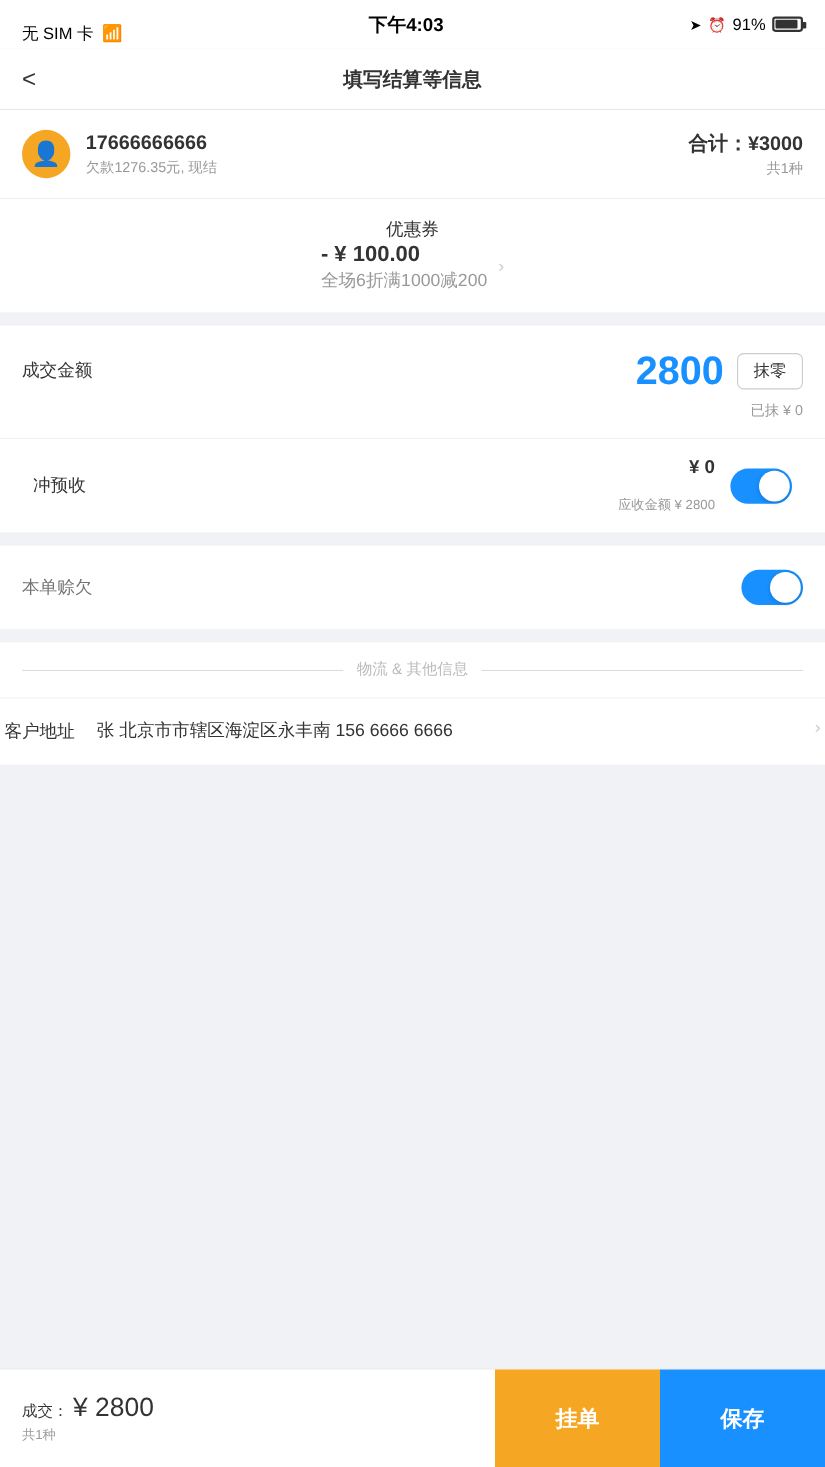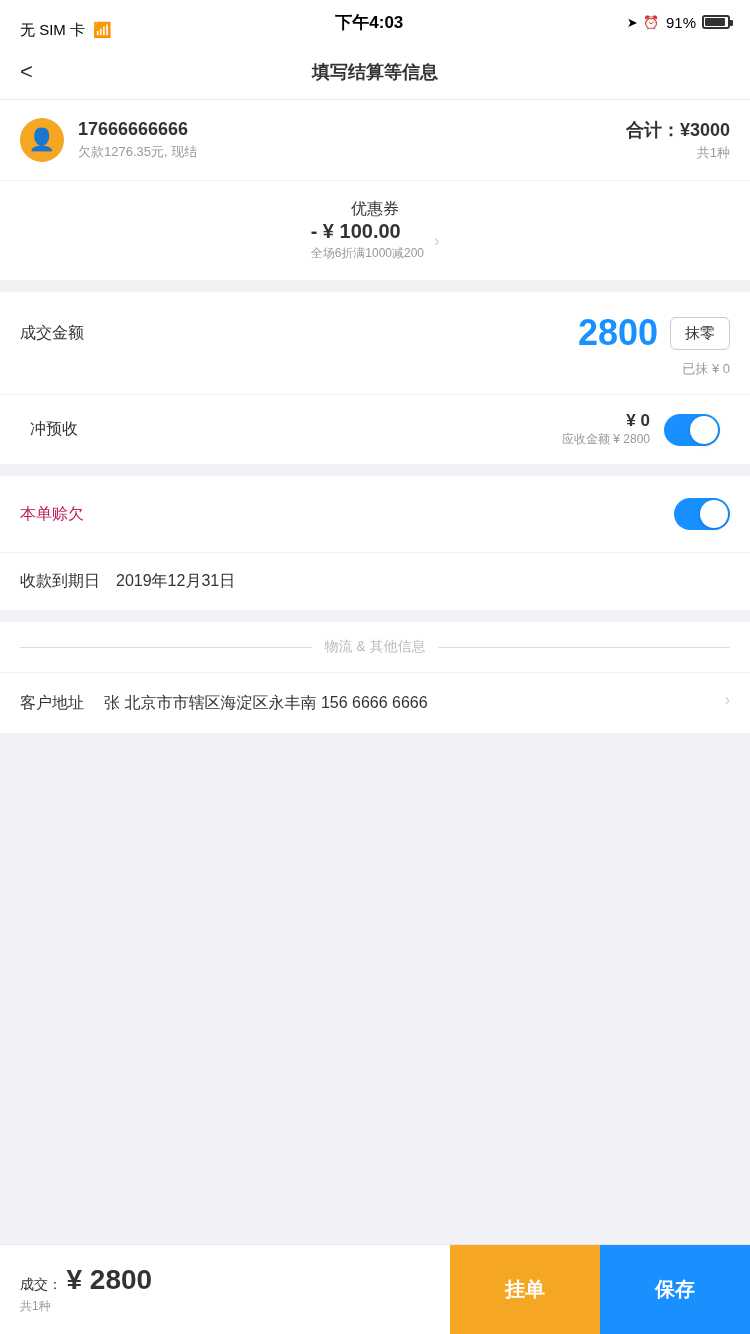--- a/index.html
+++ b/index.html
@@ -127,21 +127,21 @@
       display: flex;
       align-items: center;
       gap: 10px;
     }
     .coupon-amount {
       font-size: 20px;
       font-weight: 600;
       color: #333;
     }
     .coupon-desc {
-      font-size: 12px;
+      font-size: 16px;
       color: #999;
       text-align: right;
       margin-top: 2px;
     }
     .chevron {
       font-size: 16px;
       color: #ccc;
     }
 
     
@@ -187,21 +187,21 @@
       border-top: 1px solid #f0f0f0;
     }
     .prepay-label { font-size: 16px; color: #333; }
     .prepay-right {
       display: flex;
       align-items: center;
       gap: 14px;
     }
     .prepay-amount-wrap { text-align: right; }
     .prepay-amount { font-size: 17px; font-weight: 600; color: #333; }
-    .receivable { font-size: 12px; color: #999; margin-top: 0; }
+    .receivable { font-size: 12px; color: #999; margin-top: 16px; }
 
     
     .toggle {
       width: 56px; height: 32px; border-radius: 16px;
       background: #1890ff;
       position: relative;
       cursor: pointer;
       flex-shrink: 0;
     }
     .toggle-thumb {
@@ -213,21 +213,21 @@
       transition: left 0.2s;
     }
 
     
     .debt-row {
       display: flex;
       align-items: center;
       justify-content: space-between;
       padding: 22px 20px;
     }
-    .debt-label { font-size: 16px; color: #be185d; }
+    .debt-label { font-size: 16px; color: #737373; }
 
     
     .duedate-row {
       display: flex;
       align-items: center;
       padding: 18px 20px;
       border-top: 1px solid #f0f0f0;
       font-size: 16px;
       color: #333;
       gap: 16px;
@@ -251,21 +251,21 @@
     .logistics-text {
       font-size: 14px;
       color: #bbb;
     }
 
     
     .address-row {
       display: flex;
       align-items: flex-start;
       justify-content: space-between;
-      padding: 18px 20px;
+      padding: 18px 4px;
       border-top: 1px solid #f0f0f0;
     }
     .address-label {
       font-size: 16px;
       color: #333;
       flex-shrink: 0;
       margin-right: 20px;
       padding-top: 2px;
     }
     .address-value {
@@ -285,21 +285,21 @@
       background: #fff;
       display: flex;
       align-items: center;
       border-top: 1px solid #e8e8e8;
     }
     .bottom-summary {
       flex: 1;
       padding: 0 20px;
     }
     .bottom-deal-label { font-size: 14px; color: #333; }
-    .bottom-deal-amount { font-size: 28px; font-weight: 700; color: #333; }
+    .bottom-deal-amount { font-size: 24px; font-weight: 400; color: #333; }
     .bottom-count { font-size: 12px; color: #999; margin-top: 2px; }
     .bottom-btn {
       height: 90px;
       width: 150px;
       display: flex;
       align-items: center;
       justify-content: center;
       font-size: 20px;
       font-weight: 600;
       color: #fff;
@@ -388,24 +388,20 @@
     </div>
   </div>
 
   <div class="card">
     <div class="debt-row">
       <span class="debt-label">本单赊欠</span>
       <div class="toggle">
         <div class="toggle-thumb"></div>
       </div>
     </div>
-    <div class="duedate-row">
-      <span class="duedate-label">收款到期日</span>
-      <span class="duedate-value">2019年12月31日</span>
-    </div>
   </div>
 
   <div class="card">
     <div class="logistics-header">
       <div class="logistics-line"></div>
       <span class="logistics-text">物流 &amp; 其他信息</span>
       <div class="logistics-line"></div>
     </div>
     <div class="address-row">
       <span class="address-label">客户地址</span>

